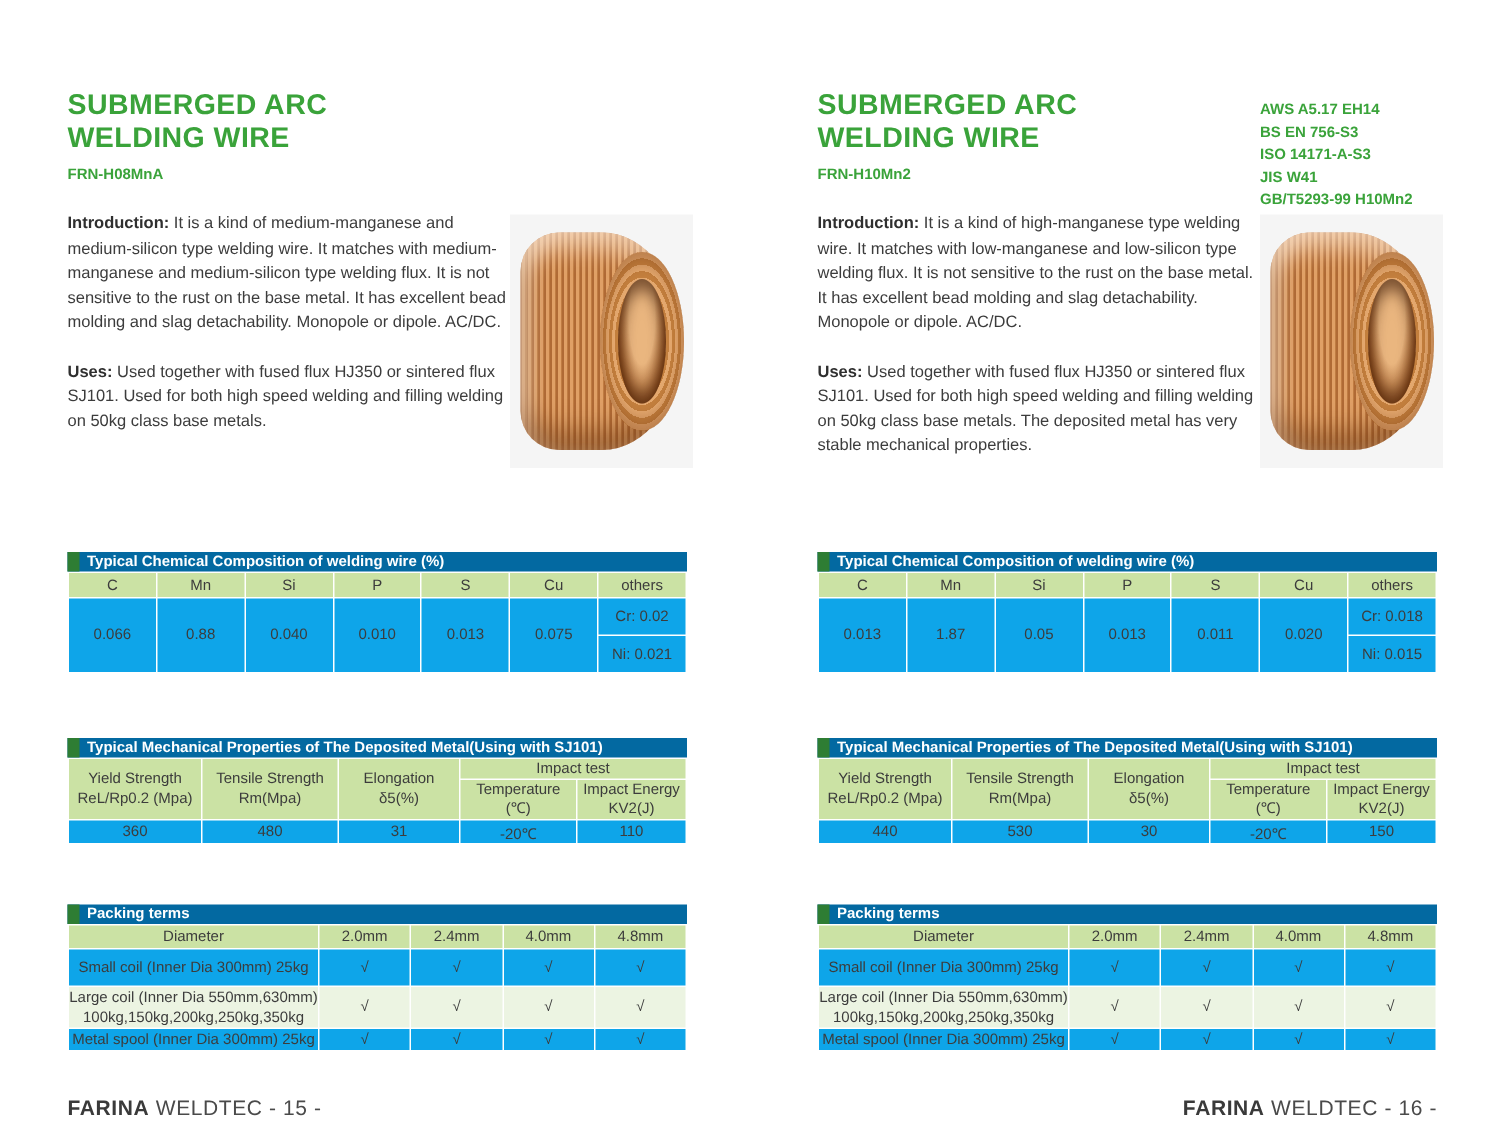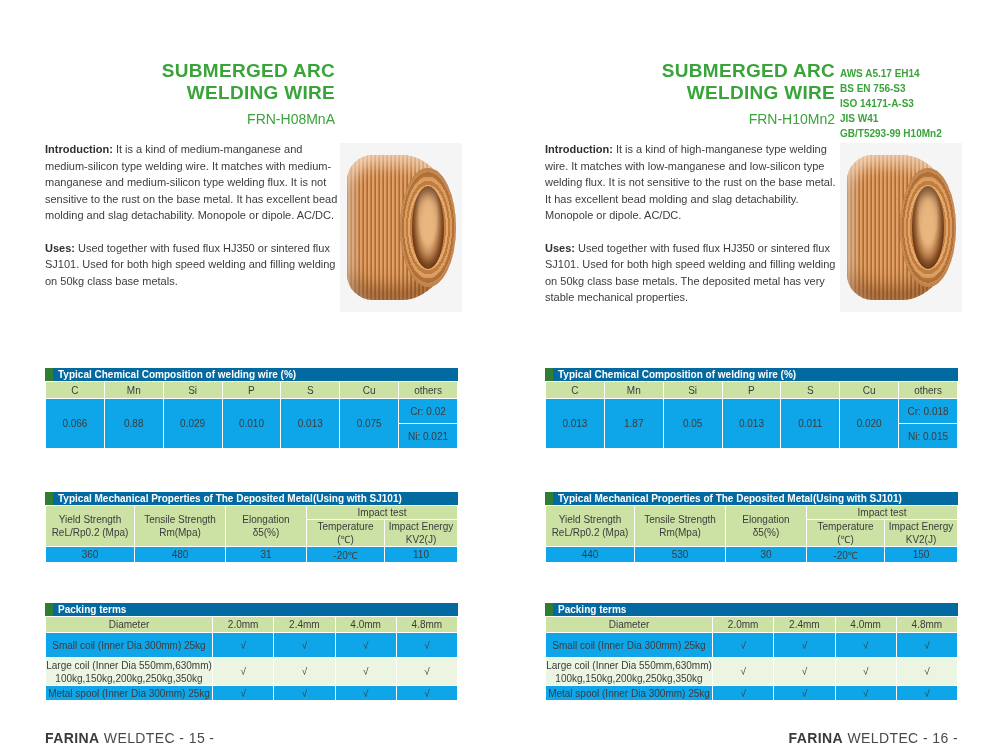--- a/index.html
+++ b/index.html
@@ -5,23 +5,23 @@
   html,body{margin:0;padding:0;background:#ffffff;}
   .sheet{
     position:relative;width:1000px;height:755px;background:#ffffff;overflow:hidden;
     font-family:"Liberation Sans",sans-serif;color:#3c3c3c;
   }
   .page{position:absolute;top:0;width:500px;height:755px;}
   .page-left{left:0;}
   .page-right{left:500px;}
 
   
-  .title-block{position:absolute;left:45px;top:60px;width:290px;text-align:right;}
+  .title-block{position:absolute;left:45px;top:60px;width:290px;}
   .title{font-size:19px;font-weight:bold;color:#3aa33a;line-height:22px;letter-spacing:.3px;}
-  .model{font-size:14px;font-weight:normal;color:#3aa33a;margin-top:7px;}
+  .model{font-size:10px;font-weight:bold;color:#3aa33a;margin-top:7px;}
   .standards{position:absolute;left:340px;top:66px;font-size:10px;font-weight:bold;color:#3aa33a;line-height:15px;}
 
   
   .intro{position:absolute;left:45px;top:141px;width:293px;font-size:11px;line-height:16.5px;color:#3c3c3c;}
   .intro p{margin:0 0 16px 0;}
   .intro b{color:#2f2f2f;}
 
   
   .photo{position:absolute;left:340px;top:143px;width:122px;height:169px;background:#f5f5f5;}
   .coil{position:absolute;left:6%;top:7%;width:88%;height:86%;}
@@ -115,21 +115,21 @@
           <th class="hd">Mn</th>
           <th class="hd">Si</th>
           <th class="hd">P</th>
           <th class="hd">S</th>
           <th class="hd">Cu</th>
           <th class="hd">others</th>
         </tr>
         <tr class="chem-v">
           <td class="cell" rowspan="2">0.066</td>
           <td class="cell" rowspan="2">0.88</td>
-          <td class="cell" rowspan="2">0.029</td>
+          <td class="cell" rowspan="2">0.040</td>
           <td class="cell" rowspan="2">0.010</td>
           <td class="cell" rowspan="2">0.013</td>
           <td class="cell" rowspan="2">0.075</td>
           <td class="cell">Cr: 0.02</td>
         </tr>
         <tr class="chem-v">
           <td class="cell">Ni: 0.021</td>
         </tr>
       </tbody>
         </table>

